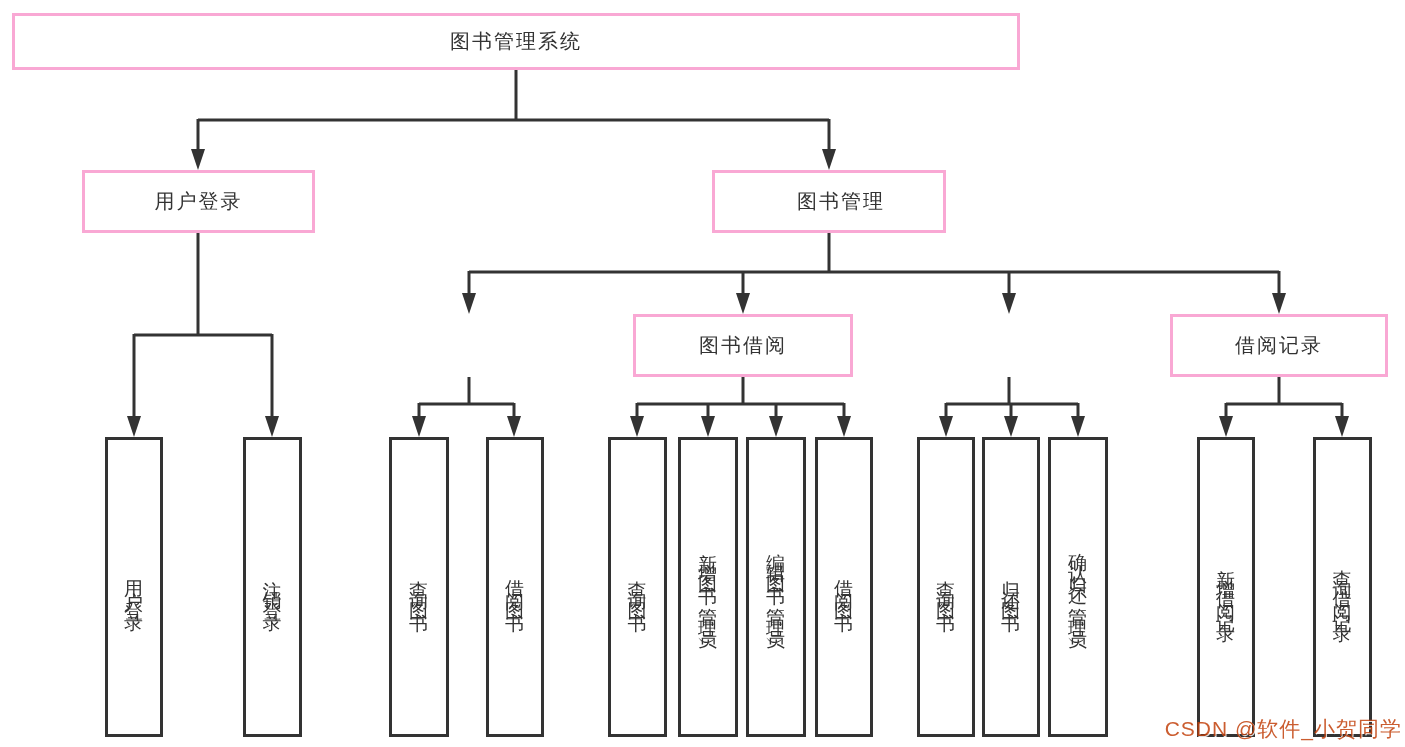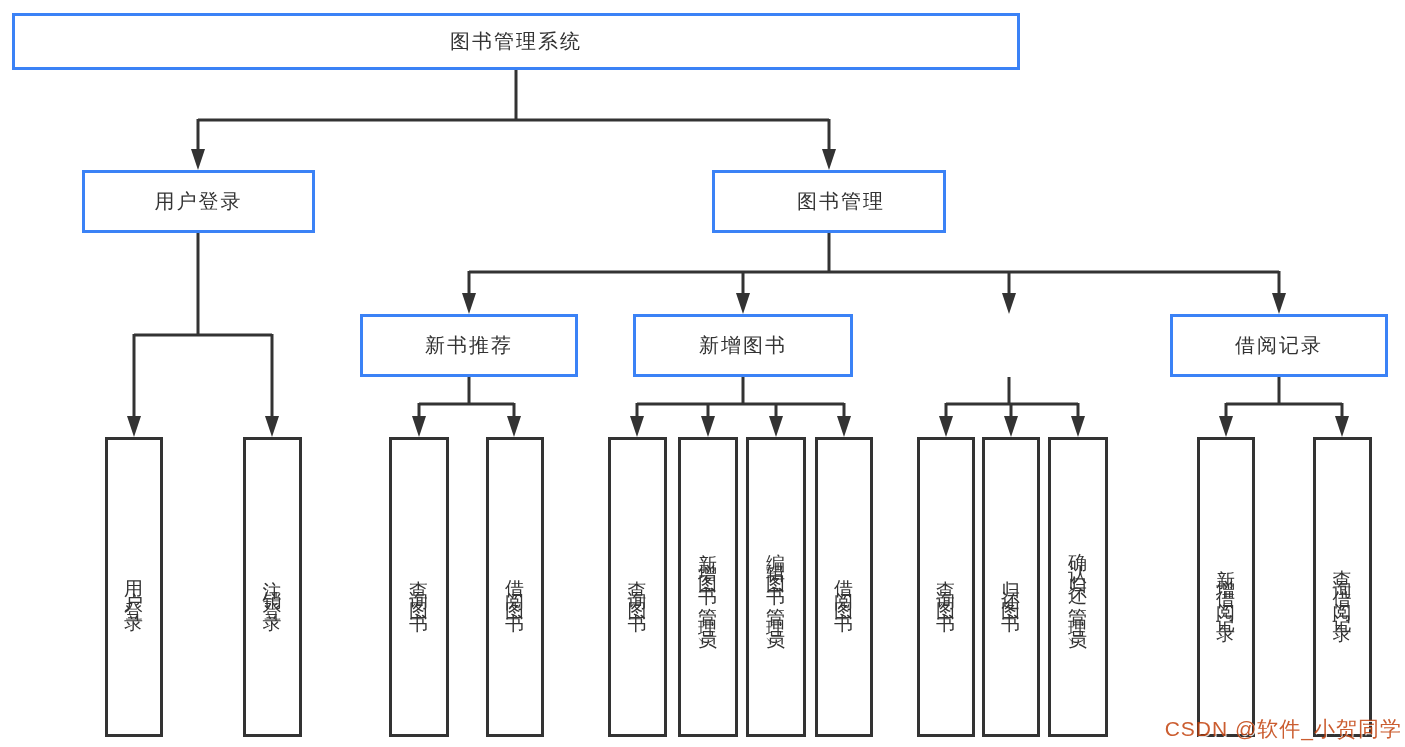--- a/index.html
+++ b/index.html
@@ -18,21 +18,21 @@
   .connectors {
     position: absolute;
     left: 0; top: 0;
     width: 1405px;
     height: 747px;
     pointer-events: none;
   }
   .hbox {
     position: absolute;
     box-sizing: border-box;
-    border: 3px solid #3b82f6;
+    border: 3px solid #f9a8d4;
     background: #ffffff;
     display: flex;
     align-items: center;
     justify-content: center;
     font-size: 20px;
     letter-spacing: 2px;
     color: #333333;
     z-index: 2;
   }
   .leaf {
@@ -151,25 +151,22 @@
     <span>图书管理系统</span>
   </div>
 
   <div class="hbox" style="left:82px; top:170px; width:233px; height:63px;">
     <span>用户登录</span>
   </div>
   <div class="hbox" style="left:712px; top:170px; width:234px; height:63px;padding-left:24px;">
     <span>图书管理</span>
   </div>
 
-  <div class="hbox" style="left:360px; top:314px; width:218px; height:63px;">
-    <span>新书推荐</span>
-  </div>
   <div class="hbox" style="left:633px; top:314px; width:220px; height:63px;">
-    <span>新增图书</span>
+    <span>图书借阅</span>
   </div>
   <div class="hbox" style="left:1170px; top:314px; width:218px; height:63px;">
     <span>借阅记录</span>
   </div>
 
   <div class="leaf" style="left:105px;">
     <span class="vtext">用户登录</span>
   </div>
   <div class="leaf" style="left:243px; width:59px;">
     <span class="vtext">注销登录</span>

